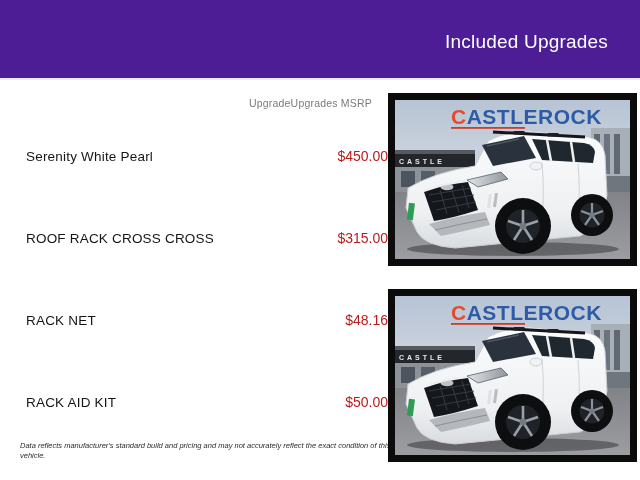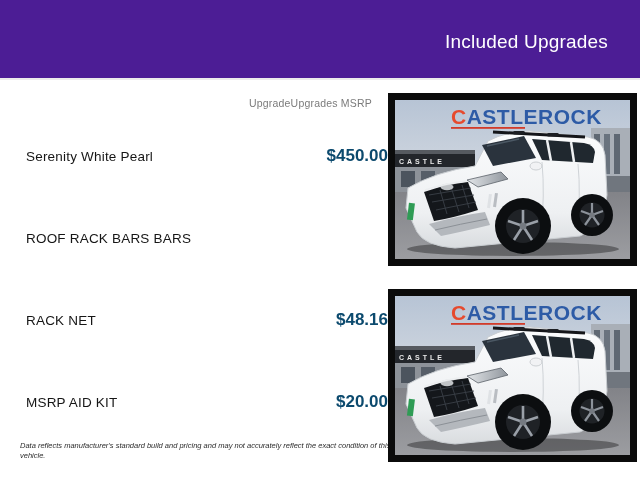--- a/index.html
+++ b/index.html
@@ -24,21 +24,21 @@
   .thead{
     position:absolute;left:0;top:97px;width:362px;height:14px;
     display:flex;justify-content:flex-end;
     font-size:10.5px;color:#7b7b7b;letter-spacing:.2px;
   }
   .trow{
     position:absolute;left:16px;width:362px;height:22px;
     display:flex;justify-content:space-between;align-items:center;
   }
   .trow .name{font-size:13.5px;color:#161616;letter-spacing:.2px;}
-  .trow .price{font-size:17px;font-weight:700;color:#0c4a6e;}
+  .trow .price{font-size:14px;font-weight:400;color:#b91c1c;}
   .trow.r0{top:145px;}
   .trow.r1{top:227px;}
   .trow.r2{top:309px;}
   .trow.r3{top:391px;}
   .disclaimer{
     position:absolute;left:10px;top:441px;width:372px;
     font-size:7.5px;font-style:italic;line-height:10px;color:#2b2b2b;
   }
   
   .photo-frame{
@@ -61,29 +61,30 @@
   <div class="thead">
     <span>Upgrade</span>
     <span>Upgrades MSRP</span>
   </div>
 
   <div class="trow r0">
     <span class="name">Serenity White Pearl</span>
     <span class="price">$450.00</span>
   </div>
   <div class="trow r1">
-    <span class="name">ROOF RACK BARS BARS</span>
+    <span class="name">ROOF RACK CROSS CROSS</span>
+    <span class="price">$315.00</span>
   </div>
   <div class="trow r2">
     <span class="name">RACK NET</span>
     <span class="price">$48.16</span>
   </div>
   <div class="trow r3">
-    <span class="name">MSRP AID KIT</span>
-    <span class="price">$20.00</span>
+    <span class="name">RACK AID KIT</span>
+    <span class="price">$50.00</span>
   </div>
 
   <div class="disclaimer">
     <div>Data reflects manufacturer's standard build and pricing and may not accurately reflect the exact condition of this vehicle.</div>
   </div>
 </div>
 
 <svg class="defs-holder" aria-hidden="true">
   <defs>
     <linearGradient id="skyGrad" x1="0" y1="0" x2="0" y2="1">

